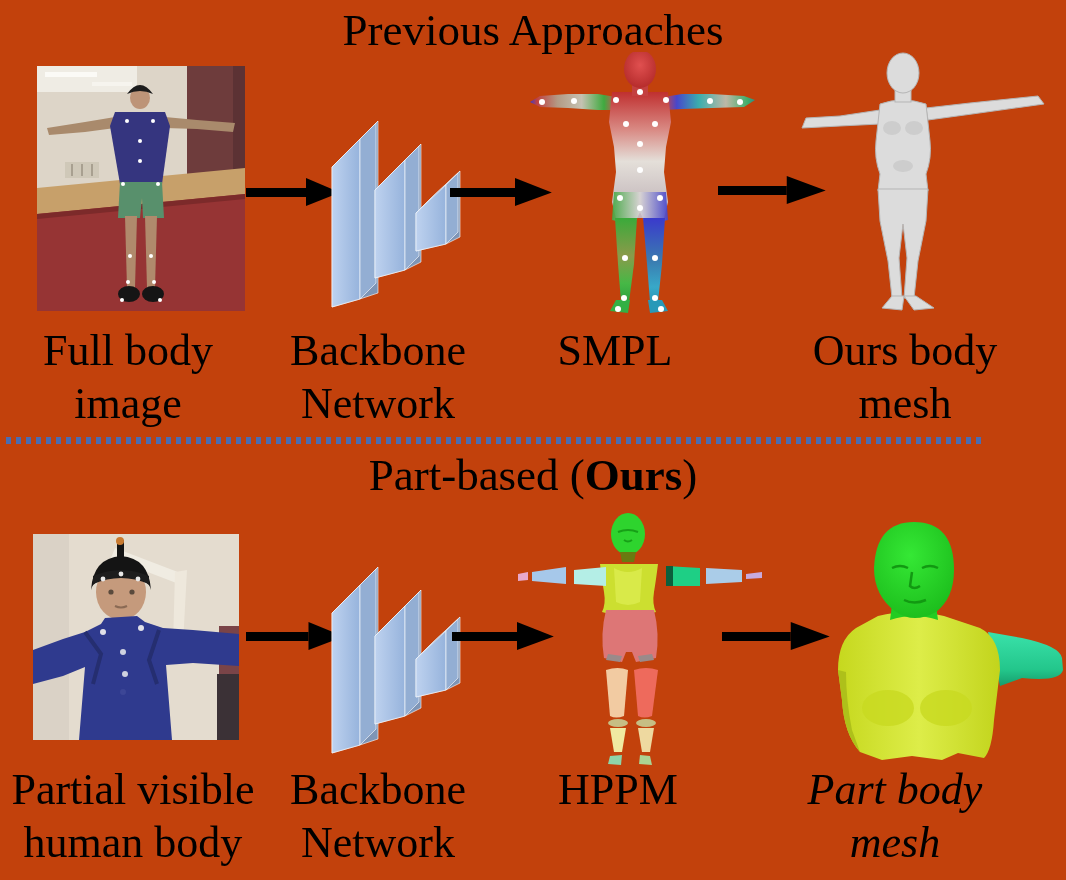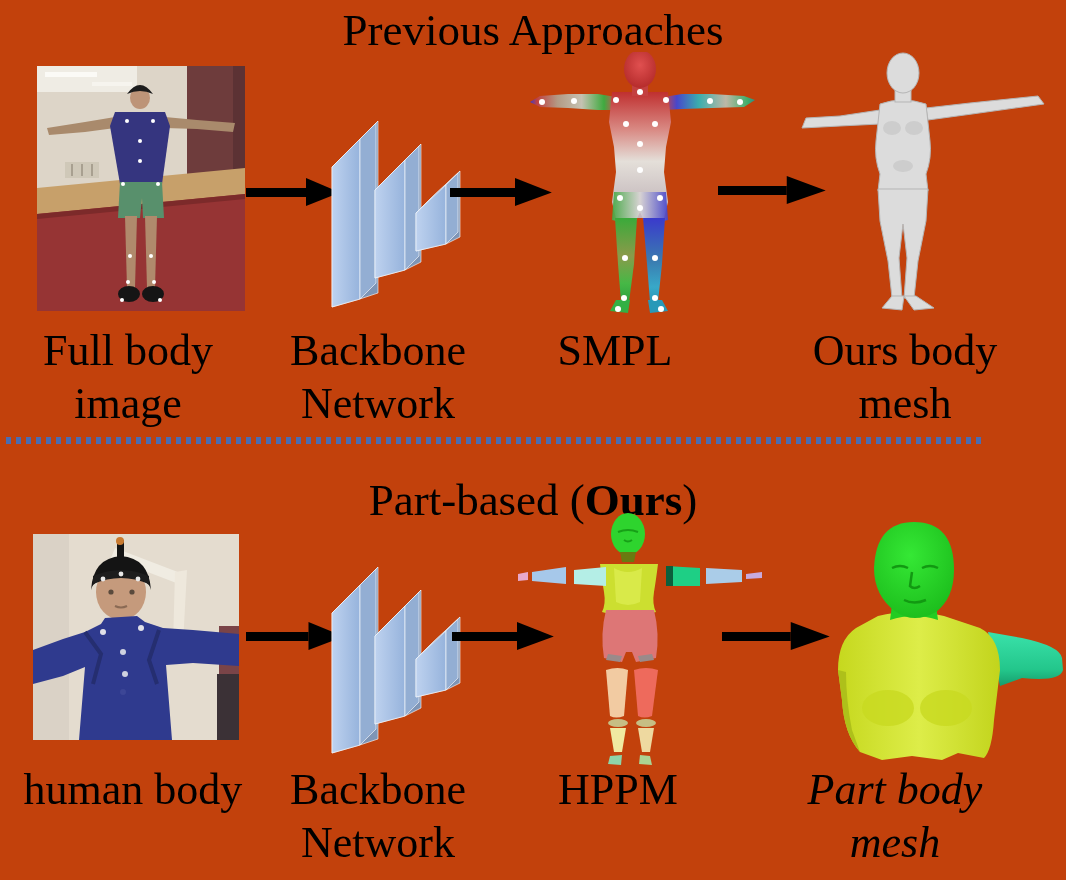--- a/index.html
+++ b/index.html
@@ -216,21 +216,21 @@
     <span>SMPL</span>
     <span></span>
   </div>
   <div class="abs lbl" style="left:780px;top:324px;width:250px;">
     <span>Ours body</span>
     <span>mesh</span>
   </div>
 
   <div class="abs divider" style="left:6px;top:437px;width:980px;"></div>
 
-  <div class="abs title" style="left:133px;top:474px;width:800px;">
+  <div class="abs title" style="left:133px;top:449px;width:800px;">
     <span>Part-based (</span><b>Ours</b><span>)</span>
   </div>
 
   <svg class="abs" style="left:33px;top:534px;" width="206" height="206" viewBox="0 0 206 206">
     <rect x="0" y="0" width="206" height="206" fill="#e4dccf"></rect>
     <rect x="0" y="0" width="36" height="206" fill="#dad2c6"></rect>
     <polygon points="82,14 150,40 146,50 78,24" fill="#f0ece2"></polygon>
     <polygon points="142,38 154,36 150,110 140,112" fill="#eee8dc"></polygon>
     <rect x="186" y="92" width="20" height="114" fill="#7a4448"></rect>
     <rect x="184" y="140" width="22" height="66" fill="#3b3136"></rect>
@@ -363,20 +363,21 @@
     <path d="M106,2 Q146,2 146,50 Q146,78 128,92 Q106,104 88,92 Q66,76 66,48 Q68,2 106,2 Z" fill="url(#pmh)"></path>
     <g stroke="#129912" stroke-width="2.5" fill="none">
       <path d="M84,48 Q92,44 100,48"></path>
         <path d="M114,48 Q122,44 130,48"></path>
       <path d="M104,52 L102,66 Q106,70 112,66"></path>
       <path d="M96,80 Q106,85 118,80"></path>
     </g>
   </svg>
 
   <div class="abs lbl" style="left:2px;top:763px;width:262px;">
+    <span>Partial visible</span>
     <span>human body</span>
   </div>
   <div class="abs lbl" style="left:253px;top:763px;width:250px;">
     <span>Backbone</span>
     <span>Network</span>
   </div>
   <div class="abs lbl" style="left:493px;top:763px;width:250px;">
     <span>HPPM</span>
     <span></span>
   </div>

